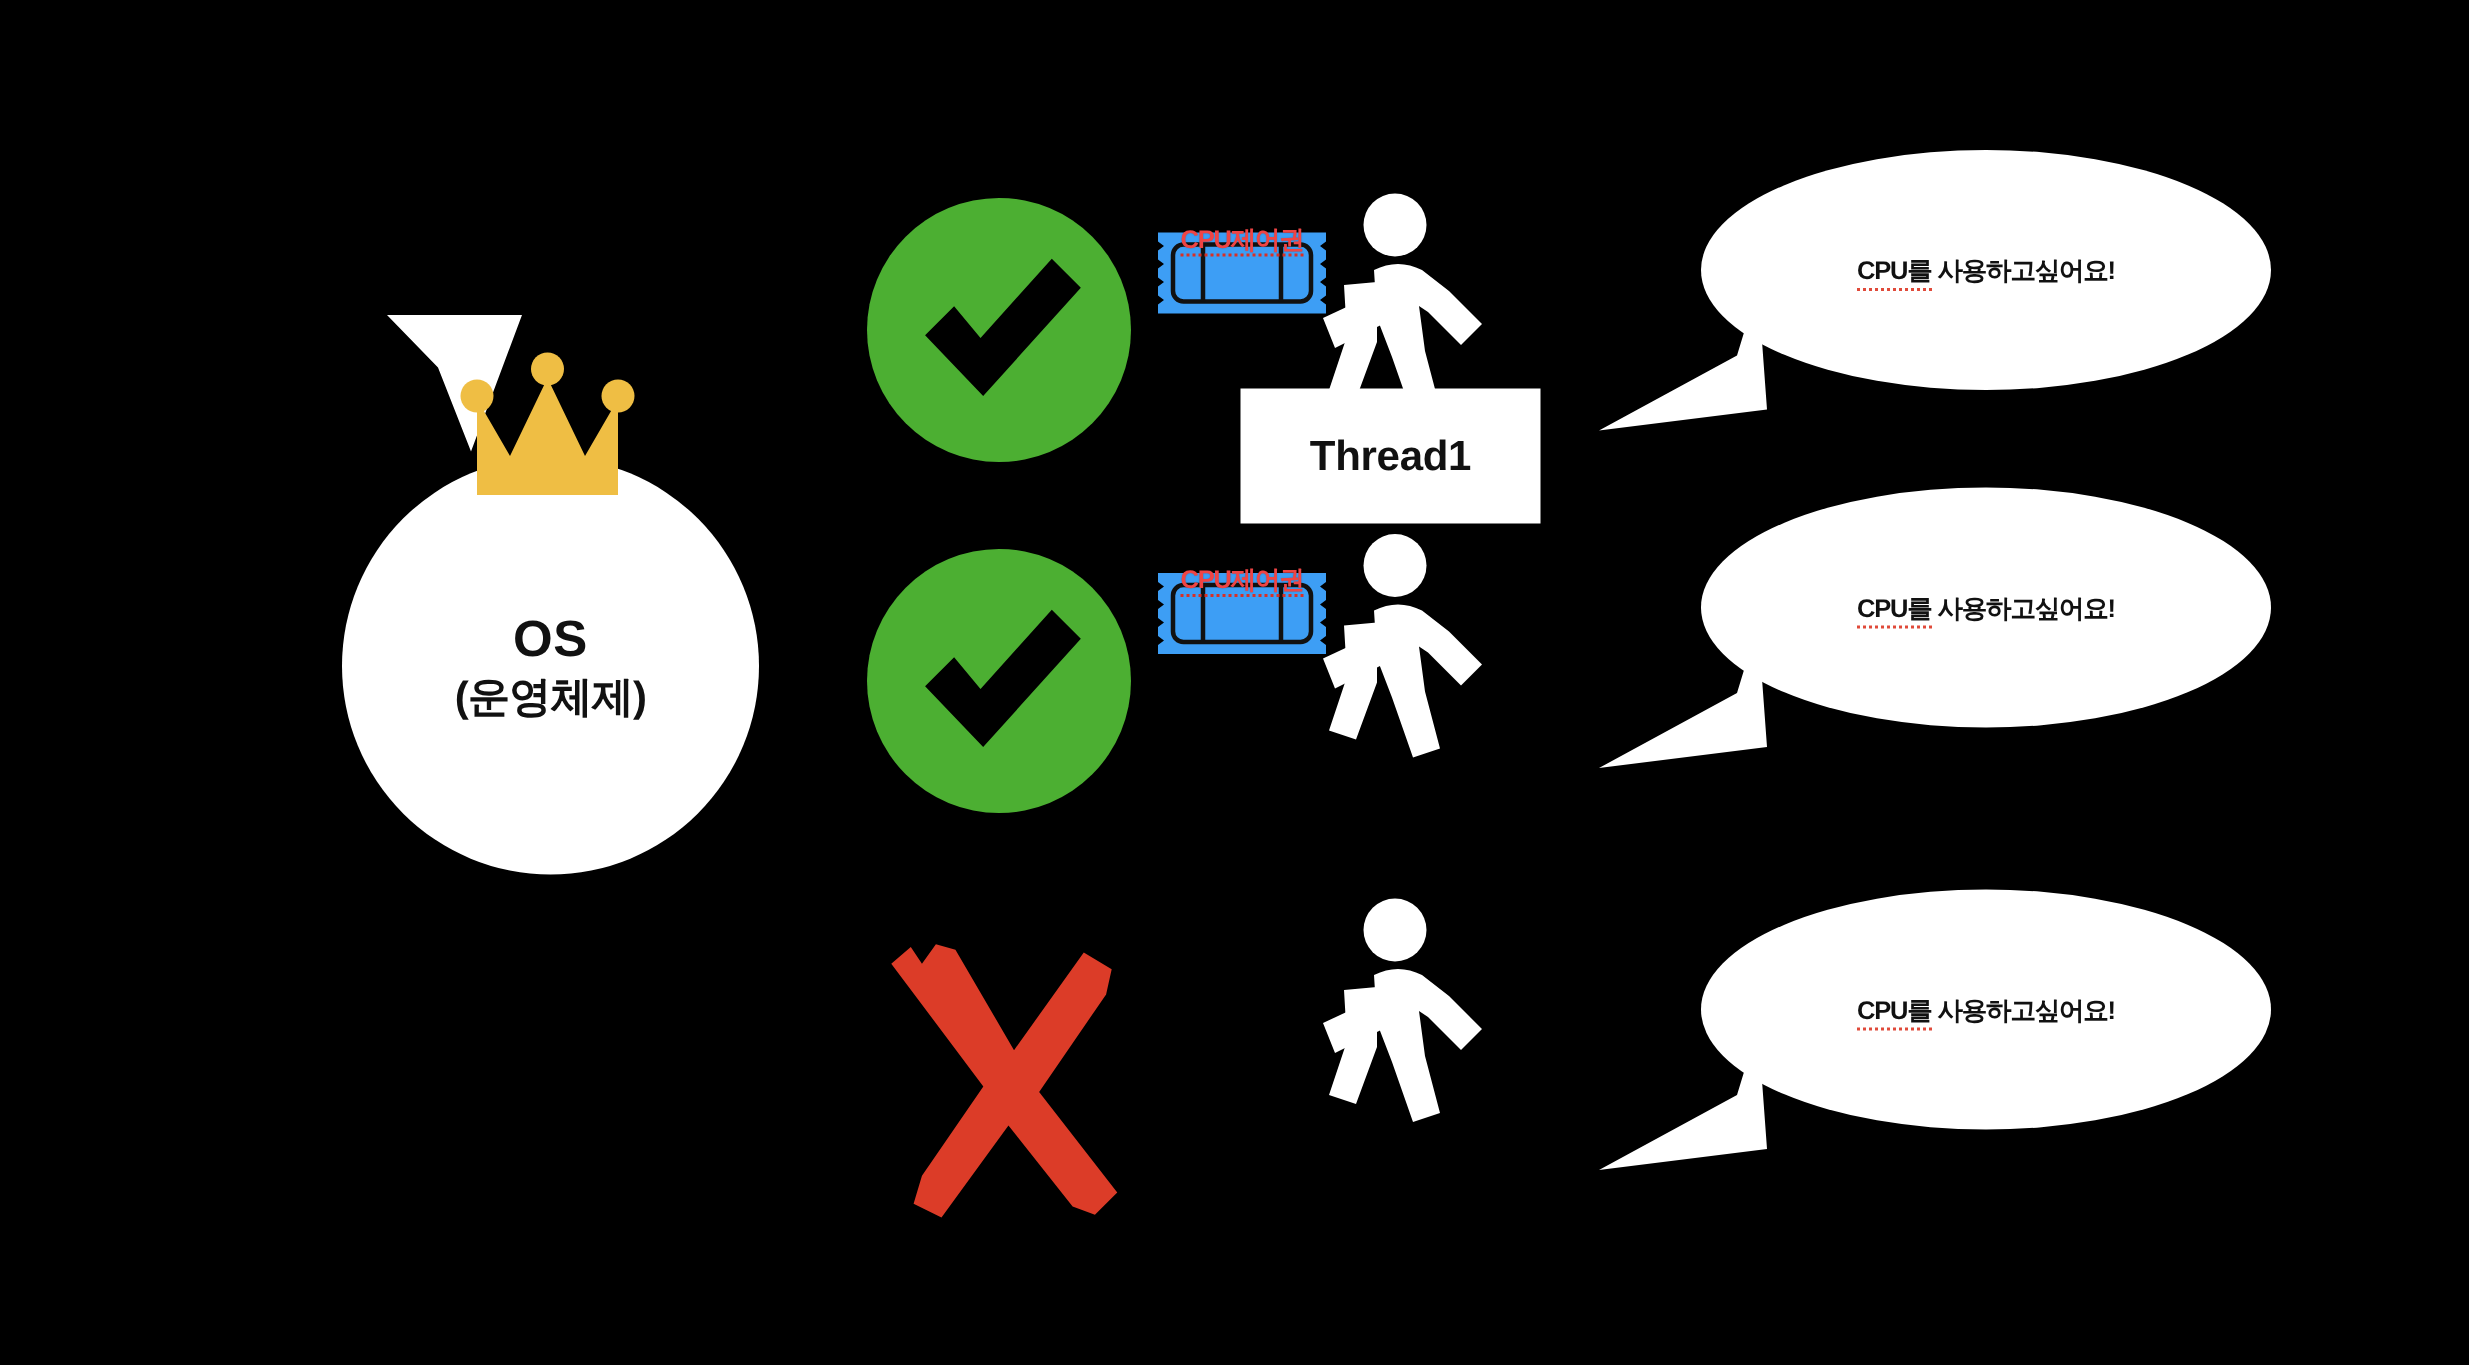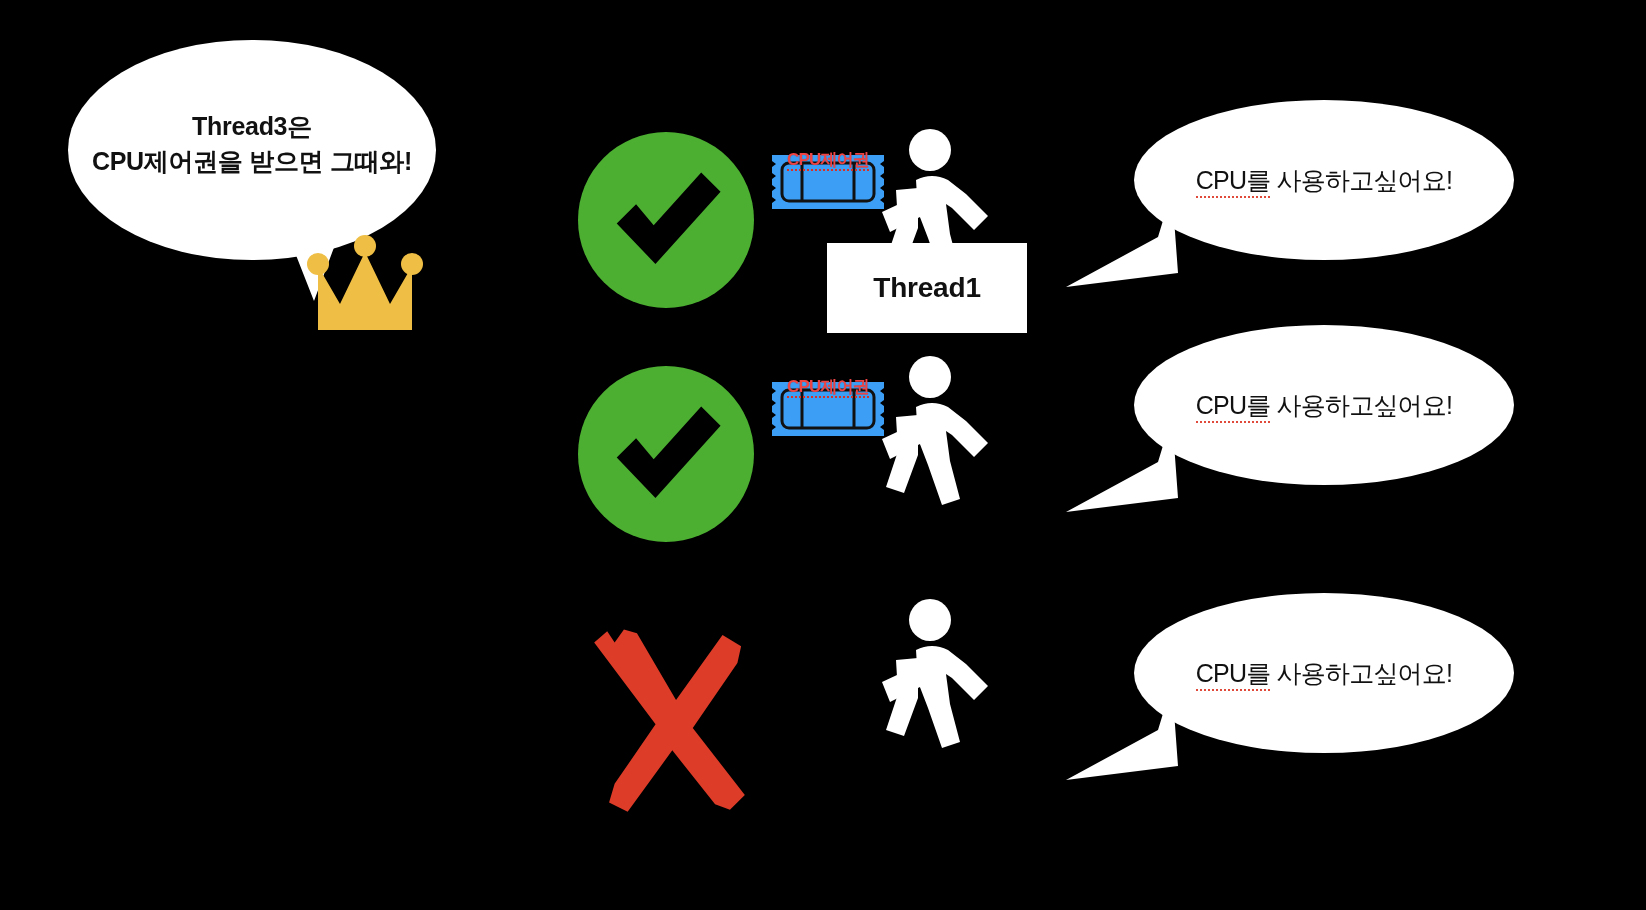--- a/index.html
+++ b/index.html
@@ -138,22 +138,22 @@
     width: 380px; height: 160px;
     background: #ffffff;
     border-radius: 50% / 50%;
     display: flex;
     align-items: center;
     justify-content: center;
     z-index: 5;
   }
   .thread-bubble-text {
     color: #111111;
-    font-size: 25px;
-    font-weight: normal;
+    font-size: 17px;
+    font-weight: bold;
     letter-spacing: -0.8px;
     white-space: nowrap;
   }
   .spell {
     border-bottom: 2px dotted #e04a3a;
     padding-bottom: 2px;
   }
   .thread-bubble-tail {
     width: 120px; height: 110px;
     z-index: 4;
@@ -161,34 +161,34 @@
 </style>
 </head>
 <body>
 
 <div id="stage">
 
   <svg class="abs os-bubble-tail" viewBox="0 0 120 100" xmlns="http://www.w3.org/2000/svg">
     <polygon points="6,5 96,5 62,96 40,40" fill="#ffffff"></polygon>
   </svg>
 
-  <div class="abs os-bubble">
-    <div class="os-bubble-text">Thread3은
-CPU제어권을 받으면 그때와!</div>
-  </div>
 
   <div class="abs crown-wrap">
     <svg viewBox="0 0 130 110" width="130" height="110" xmlns="http://www.w3.org/2000/svg">
       <path d="M18 36 L40 74 L65 22 L90 74 L112 36 L112 100 L18 100 Z" fill="#efbe44"></path>
       <circle cx="18" cy="34" r="11" fill="#efbe44"></circle>
       <circle cx="65" cy="16" r="11" fill="#efbe44"></circle>
       <circle cx="112" cy="34" r="11" fill="#efbe44"></circle>
     </svg>
   </div>
 
+  <div class="abs os-circle">
+    <div class="os-circle-title">OS</div>
+    <div class="os-circle-sub">(운영체제)</div>
+  </div>
 
   <svg class="abs check-mark" style="left:578px; top:132px;" viewBox="0 0 100 100" xmlns="http://www.w3.org/2000/svg">
     <circle cx="50" cy="50" r="50" fill="#4caf32"></circle>
     <path d="M22 52 L33 41 L43 53 L70 23 L81 34 L44 75 Z" fill="#000000"></path>
   </svg>
 
   <div class="abs" style="left:768px; top:151px; width:120px; height:62px; z-index:6;">
     <svg class="ticket" viewBox="0 0 120 62" xmlns="http://www.w3.org/2000/svg">
       <path d="M4 4 h112 v6 l-4 3 l4 3 v6 l-4 3 l4 3 v6 l-4 3 l4 3 v6 l-4 3 l4 3 v6 h-112
                v-6 l4 -3 l-4 -3 v-6 l4 -3 l-4 -3 v-6 l4 -3 l-4 -3 v-6 l4 -3 l-4 -3 Z" fill="#3d9ef5"></path>
@@ -202,21 +202,21 @@
   </div>
 
   <svg class="abs runner" style="left:872px; top:128px; z-index:5;" viewBox="0 0 120 170" xmlns="http://www.w3.org/2000/svg">
     <circle cx="58" cy="22" r="21" fill="#ffffff"></circle>
     <path d="M44 52 q16 -8 32 0 l18 14 l22 22 l-14 14 l-22 -22 l-6 -4 l4 30 l10 38 l-18 6
              l-14 -40 l-10 -26 Z" fill="#ffffff"></path>
     <path d="M46 60 l0 40 l-14 38 l-18 -6 l12 -36 l-2 -34 Z" fill="#ffffff"></path>
     <path d="M40 70 l-30 14 l8 20 l32 -16 Z" fill="#ffffff"></path>
   </svg>
 
-  <div class="abs thread-box" style="left:827px; top:243px;">
+  <div class="abs thread-box" style="left:827px; top:259px;">
     <div class="thread-box-label">Thread1</div>
   </div>
 
   <svg class="abs thread-bubble-tail" style="left:1062px; top:185px;" viewBox="0 0 120 110" xmlns="http://www.w3.org/2000/svg">
     <polygon points="110,6 116,88 4,102 96,52" fill="#ffffff"></polygon>
   </svg>
 
   <div class="abs thread-bubble" style="left:1134px; top:100px;">
     <div class="thread-bubble-text"><span class="spell">CPU를</span><span> 사용하고싶어요!</span></div>
   </div>

